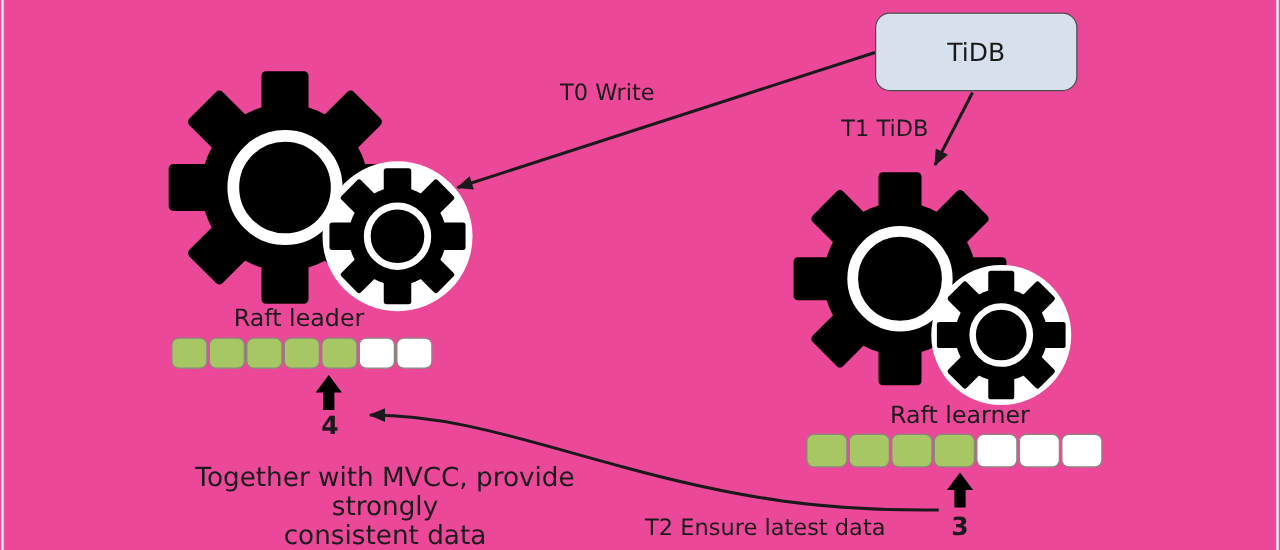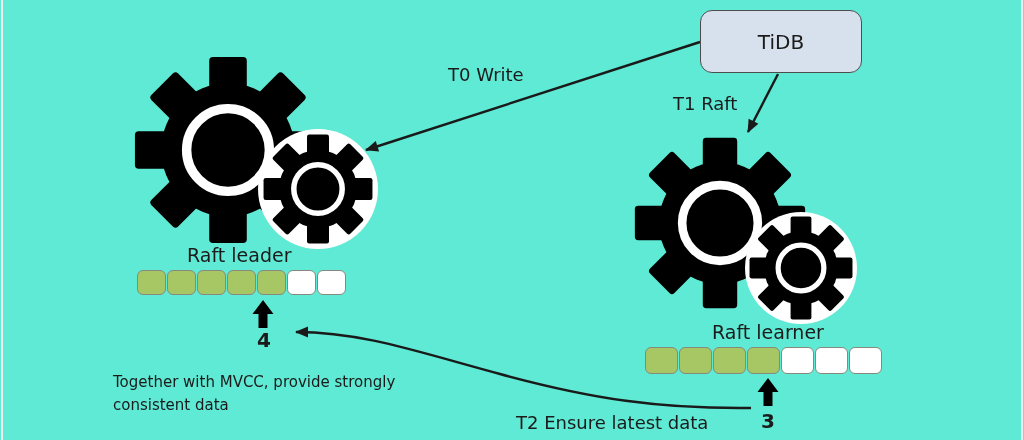--- a/index.html
+++ b/index.html
@@ -1,19 +1,19 @@
 <!DOCTYPE html>
 <html style="--ink: #1b1b1b; --log-filled: #a6c764; --log-empty: #ffffff; --cell-border: #87897d; --tidb-fill: #d7e1ed; --tidb-border: #4d4d4d;"><head>
 <meta charset="utf-8">
 <style>
   html,body{margin:0;padding:0;background:#ffffff;}
   #canvas{
     position:relative;
     width:1024px;height:440px;
-    background:#5eead4;
+    background:#ec4899;
     font-family:"DejaVu Sans","Liberation Sans",sans-serif;
     color:var(--ink,#1b1b1b);
     overflow:hidden;
   }
   .abs{position:absolute;}
   #diagram-svg{position:absolute;left:0;top:0;}
 
   .edge-artifact{
     position:absolute;top:0;width:2px;height:440px;
     background:#ededed;
@@ -52,21 +52,21 @@
   .learner-log .log-cell{width:33px;height:27px;}
 
   .index-label{
     font-size:20px;font-weight:bold;text-align:center;width:28px;
   }
   .leader-index{left:250px;top:328px;}
   .learner-index{left:754px;top:409px;}
 
   .note{
     left:113px;top:371px;width:390px;
-    text-align:left;font-size:15px;line-height:23px;
+    text-align:center;font-size:21px;line-height:23px;
   }
 </style>
 </head>
 <body>
 
 <div id="canvas">
 
   <div class="edge-artifact" style="left:1px;"></div>
   <div class="edge-artifact" style="left:1021px;"></div>
 
@@ -111,21 +111,21 @@
 
     <path d="M263,300 L252.5,314 L258.5,314 L258.5,328 L267.5,328 L267.5,314 L273.5,314 Z" fill="#000000"></path>
     <path d="M768,378 L757.5,392 L763.5,392 L763.5,406 L772.5,406 L772.5,392 L778.5,392 Z" fill="#000000"></path>
   </svg>
 
   <div class="abs tidb-node">
     <span>TiDB</span>
   </div>
 
   <div class="abs edge-label label-t0">T0 Write</div>
-  <div class="abs edge-label label-t1">T1 Raft</div>
+  <div class="abs edge-label label-t1">T1 TiDB</div>
   <div class="abs edge-label label-t2">T2 Ensure latest data</div>
 
   <div class="abs node-label leader-label">Raft leader</div>
   <div class="abs log-row leader-log">
       <div class="log-cell filled"></div>
       <div class="log-cell filled"></div>
       <div class="log-cell filled"></div>
       <div class="log-cell filled"></div>
       <div class="log-cell filled"></div>
       <div class="log-cell"></div>

